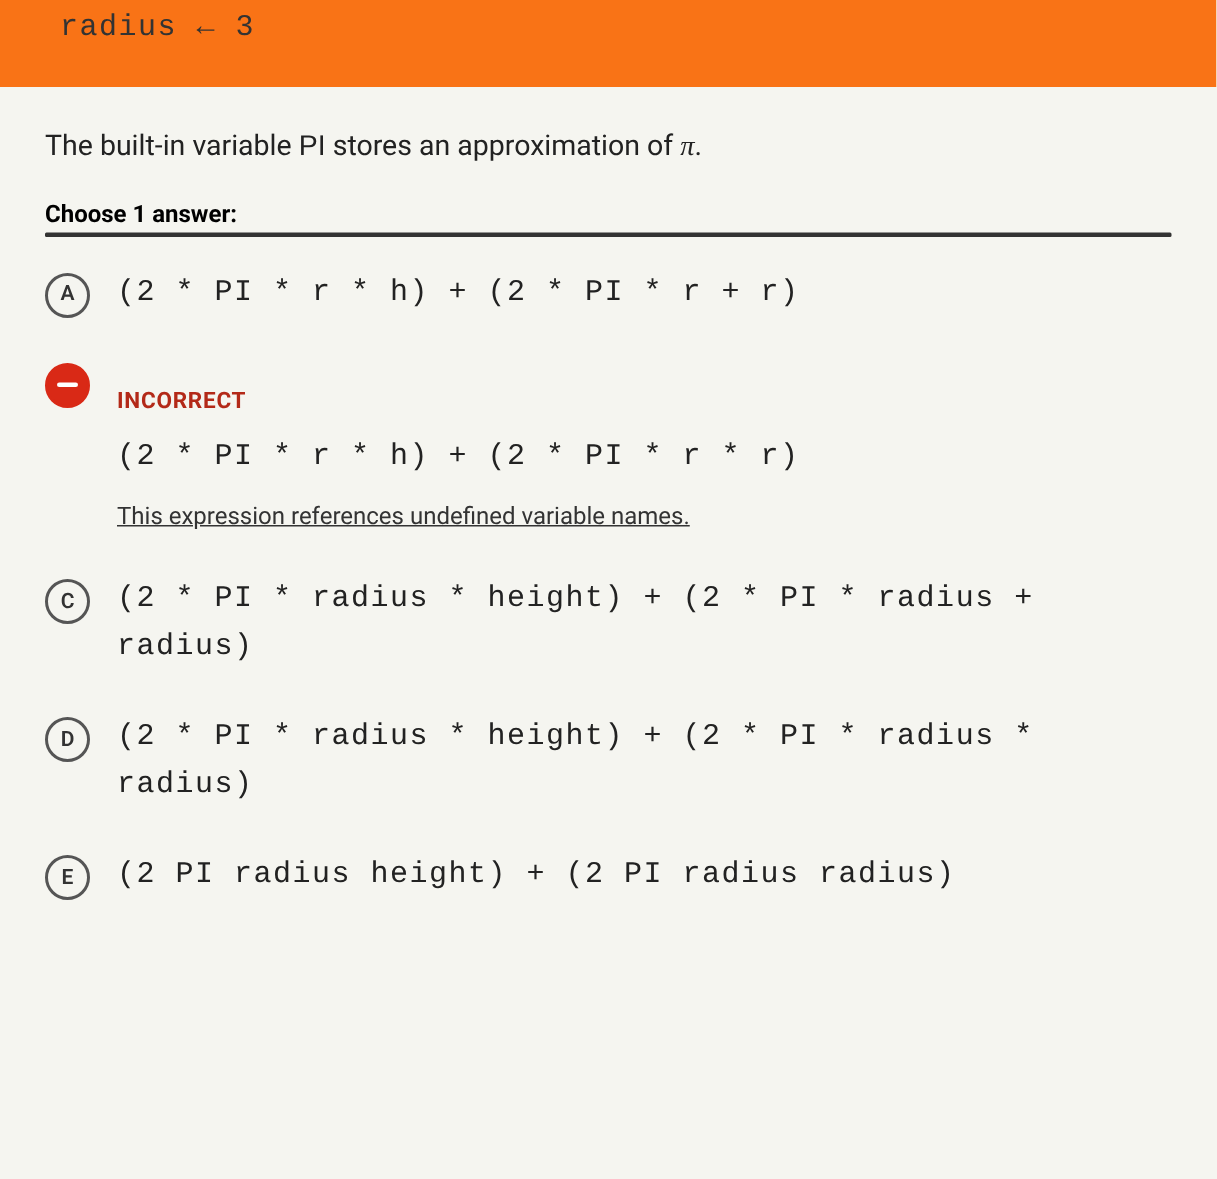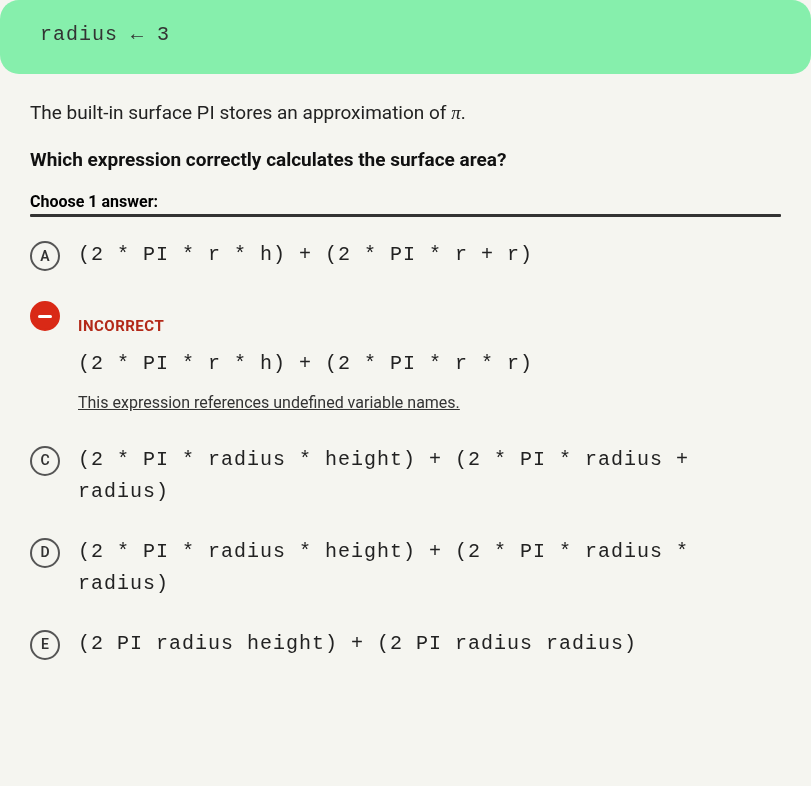--- a/index.html
+++ b/index.html
@@ -11,27 +11,26 @@
       font-family: -apple-system, BlinkMacSystemFont, "Segoe UI", Roboto, "Helvetica Neue", Arial, sans-serif;
       background: #f5f5f0;
       color: #1a1a1a;
       width: 811px;
       height: 786px;
       overflow: hidden;
       font-size: 17px;
       line-height: 1.5;
     }
     .code-block {
-      background: #86efac;
-      padding: 20px 40px 18px 40px;
+      background: #f97316;
+      padding: 4px 40px 18px 40px;
       font-family: "Courier New", Courier, monospace;
       font-size: 20px;
       color: #333;
       letter-spacing: 1px;
-      border-radius: 19px;
     }
     .code-line {
       margin-bottom: 6px;
     }
     .content {
       padding: 25px 30px;
     }
     .desc {
       font-size: 19px;
       margin-bottom: 18px;
@@ -124,24 +123,23 @@
 </head>
 <body>
 
 <div class="code-block">
   <div class="code-line">radius ← 3</div>
 </div>
 
 <div class="content">
 
   <p class="desc">
-    <span>The built-in surface </span><span class="mono-inline">PI</span><span> stores an approximation of </span><span class="pi-italic">π</span><span>.</span>
+    <span>The built-in variable </span><span class="mono-inline">PI</span><span> stores an approximation of </span><span class="pi-italic">π</span><span>.</span>
   </p>
 
-  <p class="prompt-bold">Which expression correctly calculates the surface area?</p>
 
   <p class="choose">Choose 1 answer:</p>
 
   <div class="divider"></div>
 
   <div class="option">
     <div class="option-letter">A</div>
     <div class="option-body">(2 * PI * r * h) + (2 * PI * r + r)</div>
   </div>
 

